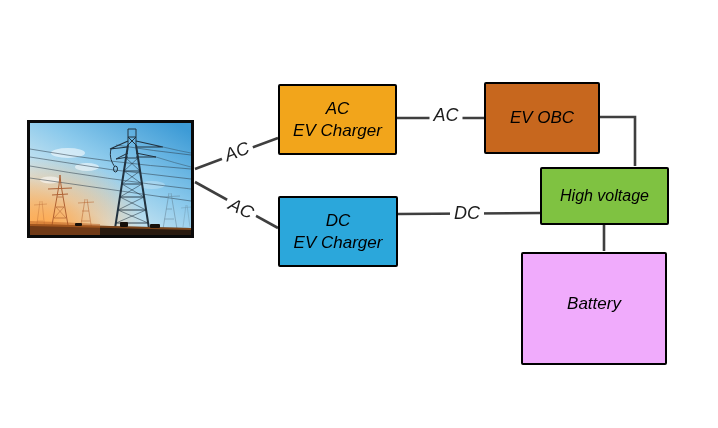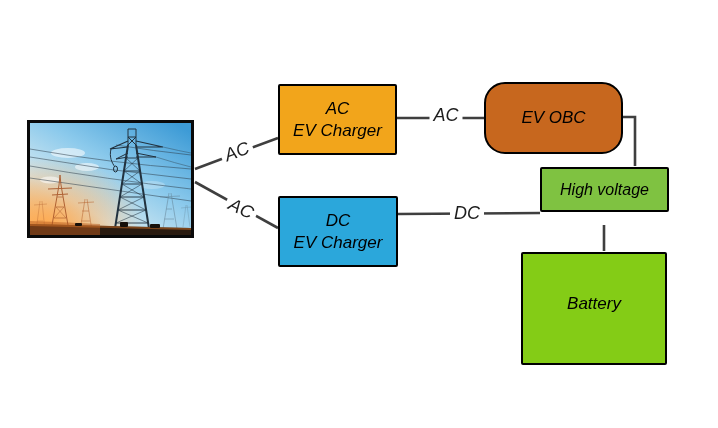--- a/index.html
+++ b/index.html
@@ -113,34 +113,34 @@
         <rect x="45" y="100" width="7" height="3" rx="1"></rect>
       </g>
     </svg>
   </div>
 
   <div class="node" style="left: 278px; top: 84px; width: 119px; height: 71px; background-color: rgb(242, 165, 27);">
     <span>AC</span>
     <span>EV Charger</span>
   </div>
 
-  <div class="node" style="left: 484px; top: 82px; width: 139px; height: 72px; background-color: rgb(199, 103, 30); border-radius: 21px;">
+  <div class="node" style="left: 484px; top: 82px; width: 116px; height: 72px; background-color: rgb(199, 103, 30);">
     <span>EV OBC</span>
   </div>
 
   <div class="node" style="left: 278px; top: 196px; width: 120px; height: 71px; background-color: rgb(43, 167, 219);">
     <span>DC</span>
     <span>EV Charger</span>
   </div>
 
-  <div class="node" style="left: 540px; top: 167px; width: 129px; height: 45px; font-size: 16px; line-height: 20px; background-color: rgb(127, 194, 65);">
+  <div class="node" style="left: 540px; top: 167px; width: 129px; height: 58px; font-size: 16px; line-height: 20px; background-color: rgb(127, 194, 65);">
     <span>High voltage</span>
   </div>
 
-  <div class="node" style="left: 521px; top: 252px; width: 146px; height: 113px; padding-bottom: 10px; background-color: #84cc16;">
+  <div class="node" style="left: 521px; top: 252px; width: 146px; height: 113px; padding-bottom: 10px; background-color: #f0abfc;">
     <span>Battery</span>
   </div>
 
   <div class="edge-label rot-up" style="left:237px;top:152px;">AC</div>
   <div class="edge-label rot-down" style="left:241px;top:209px;">AC</div>
   <div class="edge-label flat" style="left:446px;top:115px;">AC</div>
   <div class="edge-label flat" style="left:467px;top:213px;">DC</div>
 
 </div>
 

